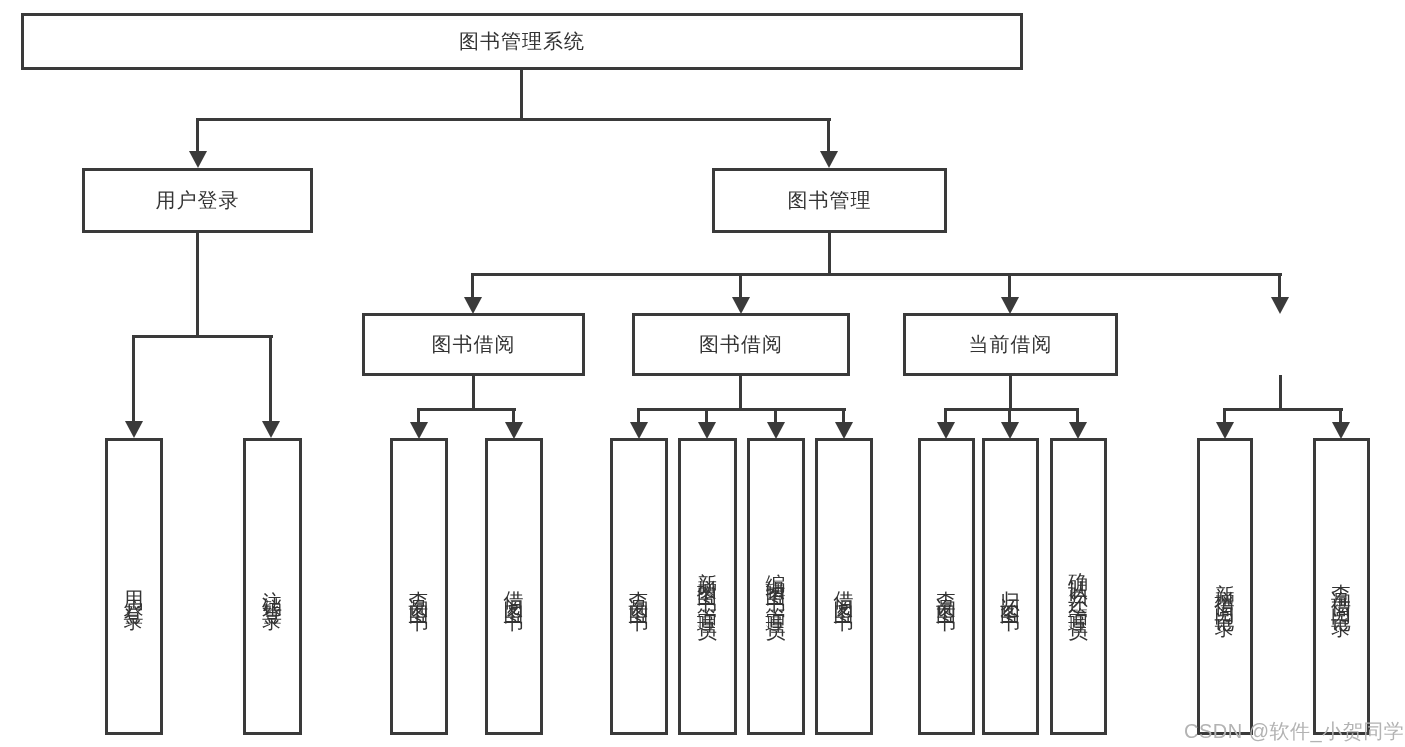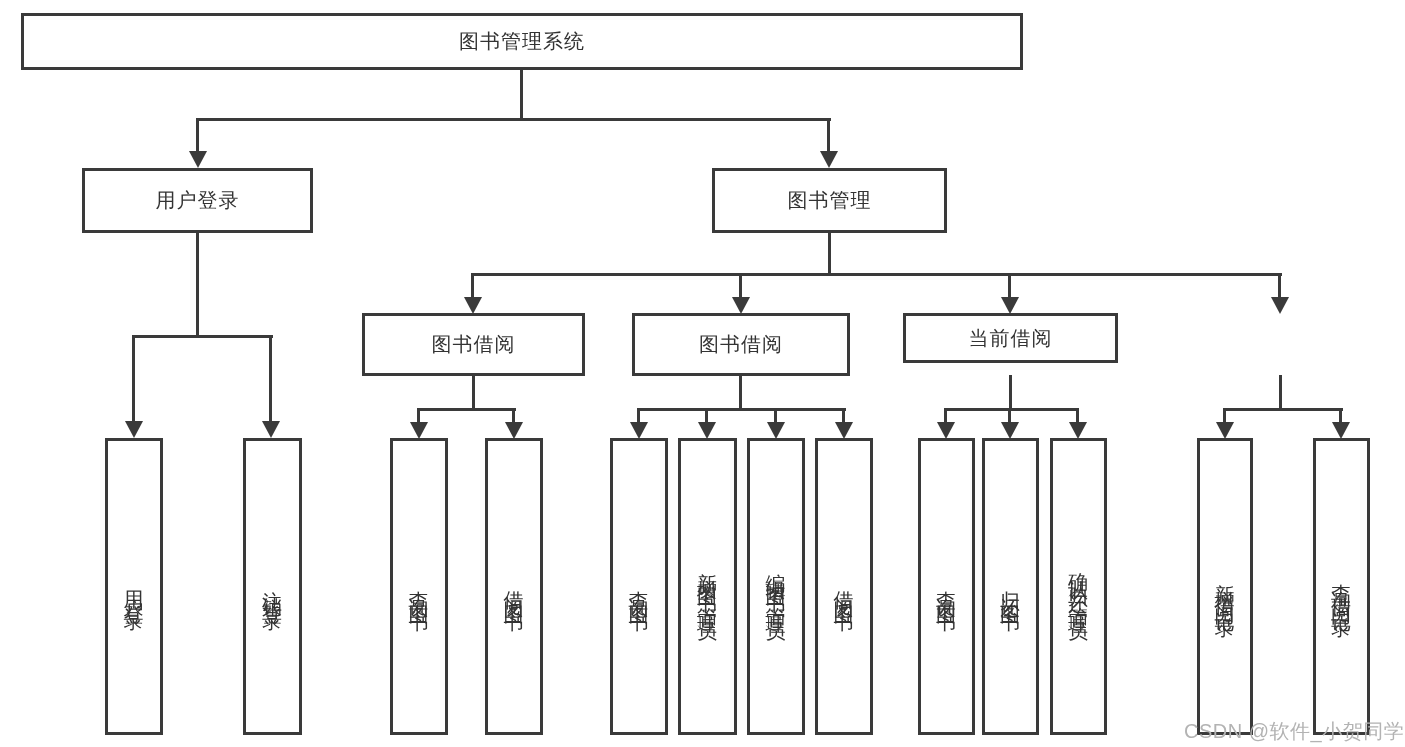--- a/index.html
+++ b/index.html
@@ -107,21 +107,21 @@
 
   <div class="vline" style="left:828px; top:232px; height:41px;"></div>
   <div class="hline" style="left:472px; top:273px; width:810px;"></div>
   <div class="arrow" style="left:464px; top:273px; height:41px;"></div>
   <div class="arrow" style="left:732px; top:273px; height:41px;"></div>
   <div class="arrow" style="left:1001px; top:273px; height:41px;"></div>
   <div class="arrow" style="left:1271px; top:273px; height:41px;"></div>
 
   <div class="node" style="left:362px; top:313px; width:223px; height:63px;">图书借阅</div>
   <div class="node" style="left:632px; top:313px; width:218px; height:63px;">图书借阅</div>
-  <div class="node" style="left:903px; top:313px; width:215px; height:50px;">当前借阅</div>
+  <div class="node" style="left:903px; top:313px; width:215px; height:63px;">当前借阅</div>
 
   <div class="vline" style="left:472px; top:375px; height:33px;"></div>
   <div class="hline" style="left:418px; top:408px; width:98px;"></div>
   <div class="arrow" style="left:410px; top:408px; height:31px;"></div>
   <div class="arrow" style="left:505px; top:408px; height:31px;"></div>
 
   <div class="vline" style="left:739px; top:375px; height:33px;"></div>
   <div class="hline" style="left:638px; top:408px; width:208px;"></div>
   <div class="arrow" style="left:630px; top:408px; height:31px;"></div>
   <div class="arrow" style="left:698px; top:408px; height:31px;"></div>

